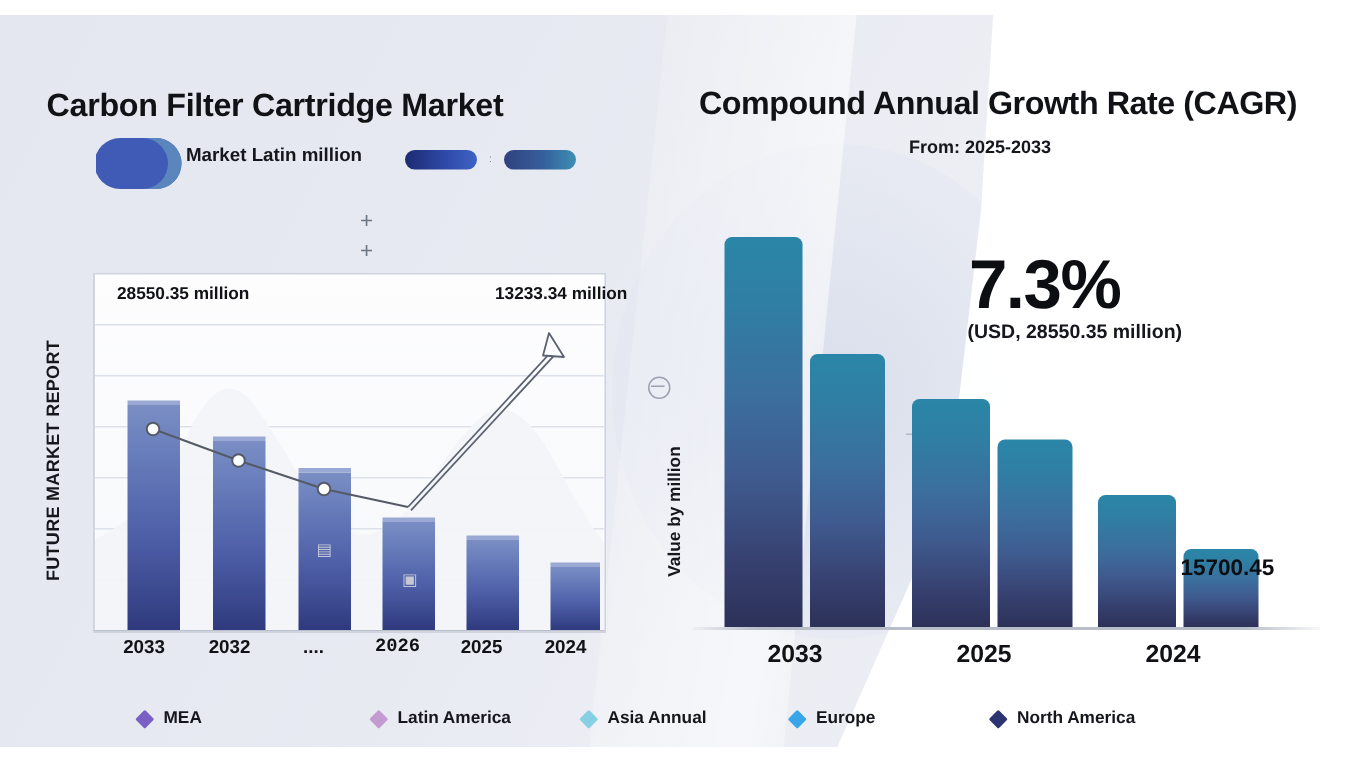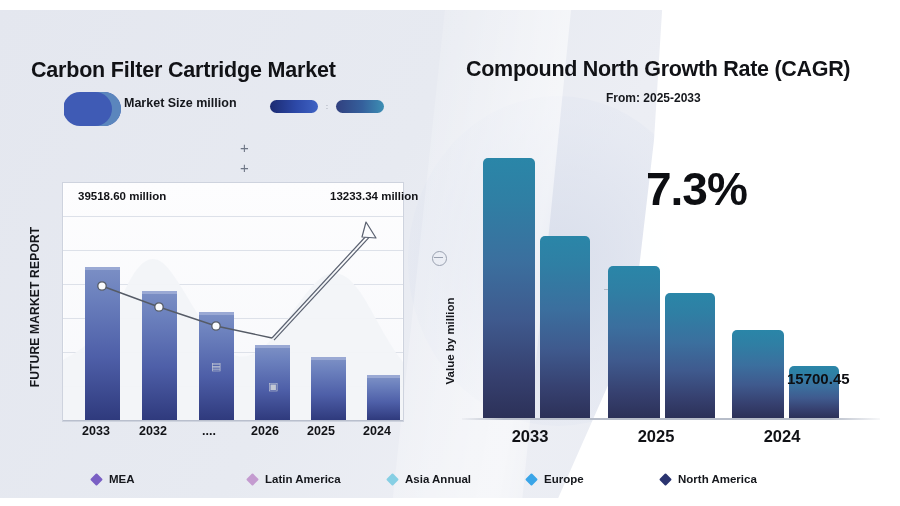--- a/index.html
+++ b/index.html
@@ -226,21 +226,21 @@
   <div class="swoosh2"></div>
 
   <div class="title-left">Carbon Filter Cartridge Market</div>
 
   <svg class="logo-mark" viewBox="0 0 62 34">
     <path d="M16 0 H40 A17 17 0 0 1 40 34 H16 A17 17 0 0 1 16 0 Z" fill="#3f5bb5"></path>
     <path d="M40 0 A17 17 0 0 1 40 34 A17 17 0 0 0 40 0 Z" fill="#5b86bd"></path>
     <path d="M31 0 H40 A17 17 0 0 1 40 34 H31 A17 17 0 0 0 31 0 Z" fill="#5b86bd"></path>
   </svg>
 
-  <div class="legend-top-label">Market Size million</div>
+  <div class="legend-top-label">Market Latin million</div>
 
   <div class="pill-group">
     <div class="pill pill-a"></div>
     <div class="pill-sep">:</div>
     <div class="pill pill-b"></div>
   </div>
 
   <div class="plus-mark" style="left:240px; top:140px;">+</div>
   <div class="plus-mark" style="left:240px; top:160px;">+</div>
 
@@ -290,37 +290,38 @@
         <path d="M211,158.2 L307,54.4"></path>
       </g>
       <path d="M303,40 L313,56 L299,55 Z" fill="#fbfcfe" stroke="#5a6170" stroke-width="1.2" stroke-linejoin="round"></path>
     </svg>
 
     <div class="tiny-icon" style="left:148px; top:178px;">▤</div>
     <div class="tiny-icon" style="left:205px; top:198px;">▣</div>
   </div>
   <div class="chart-left-frame"></div>
 
-  <div class="ann-left" style="left:78px;">39518.60 million</div>
+  <div class="ann-left" style="left:78px;">28550.35 million</div>
   <div class="ann-right" style="left:330px;">13233.34 million</div>
 
   <div class="axis-label-x" style="left:68px; width:56px;">2033</div>
   <div class="axis-label-x" style="left:125px; width:56px;">2032</div>
   <div class="axis-label-x" style="left:181px; width:56px;">....</div>
-  <div class="axis-label-x" style="left:237px; width:56px;">2026</div>
+  <div class="axis-label-x" style="left:237px; width:56px;font-family:Liberation Mono, monospace;">2026</div>
   <div class="axis-label-x" style="left:293px; width:56px;">2025</div>
   <div class="axis-label-x" style="left:349px; width:56px;">2024</div>
 
-  <div class="title-right">Compound North Growth Rate (CAGR)</div>
+  <div class="title-right">Compound Annual Growth Rate (CAGR)</div>
   <div class="subtitle-right">From: 2025-2033</div>
 
   <div class="circ-icon"></div>
   <div class="ylabel-right">Value by million</div>
 
   <div class="cagr-value">7.3%</div>
+  <div class="cagr-sub">(USD, 28550.35 million)</div>
 
   <div class="bracket"></div>
 
   <div class="group-r" style="left:483px; width:140px; height:260px;">
     <div class="bar-r" style="left:0px; width:52px; height:260px;"></div>
     <div class="bar-r" style="left:57px; width:50px; height:182px;"></div>
   </div>
 
   <div class="group-r" style="left:608px; width:140px; height:160px;">
     <div class="bar-r" style="left:0px; width:52px; height:152px;"></div>

